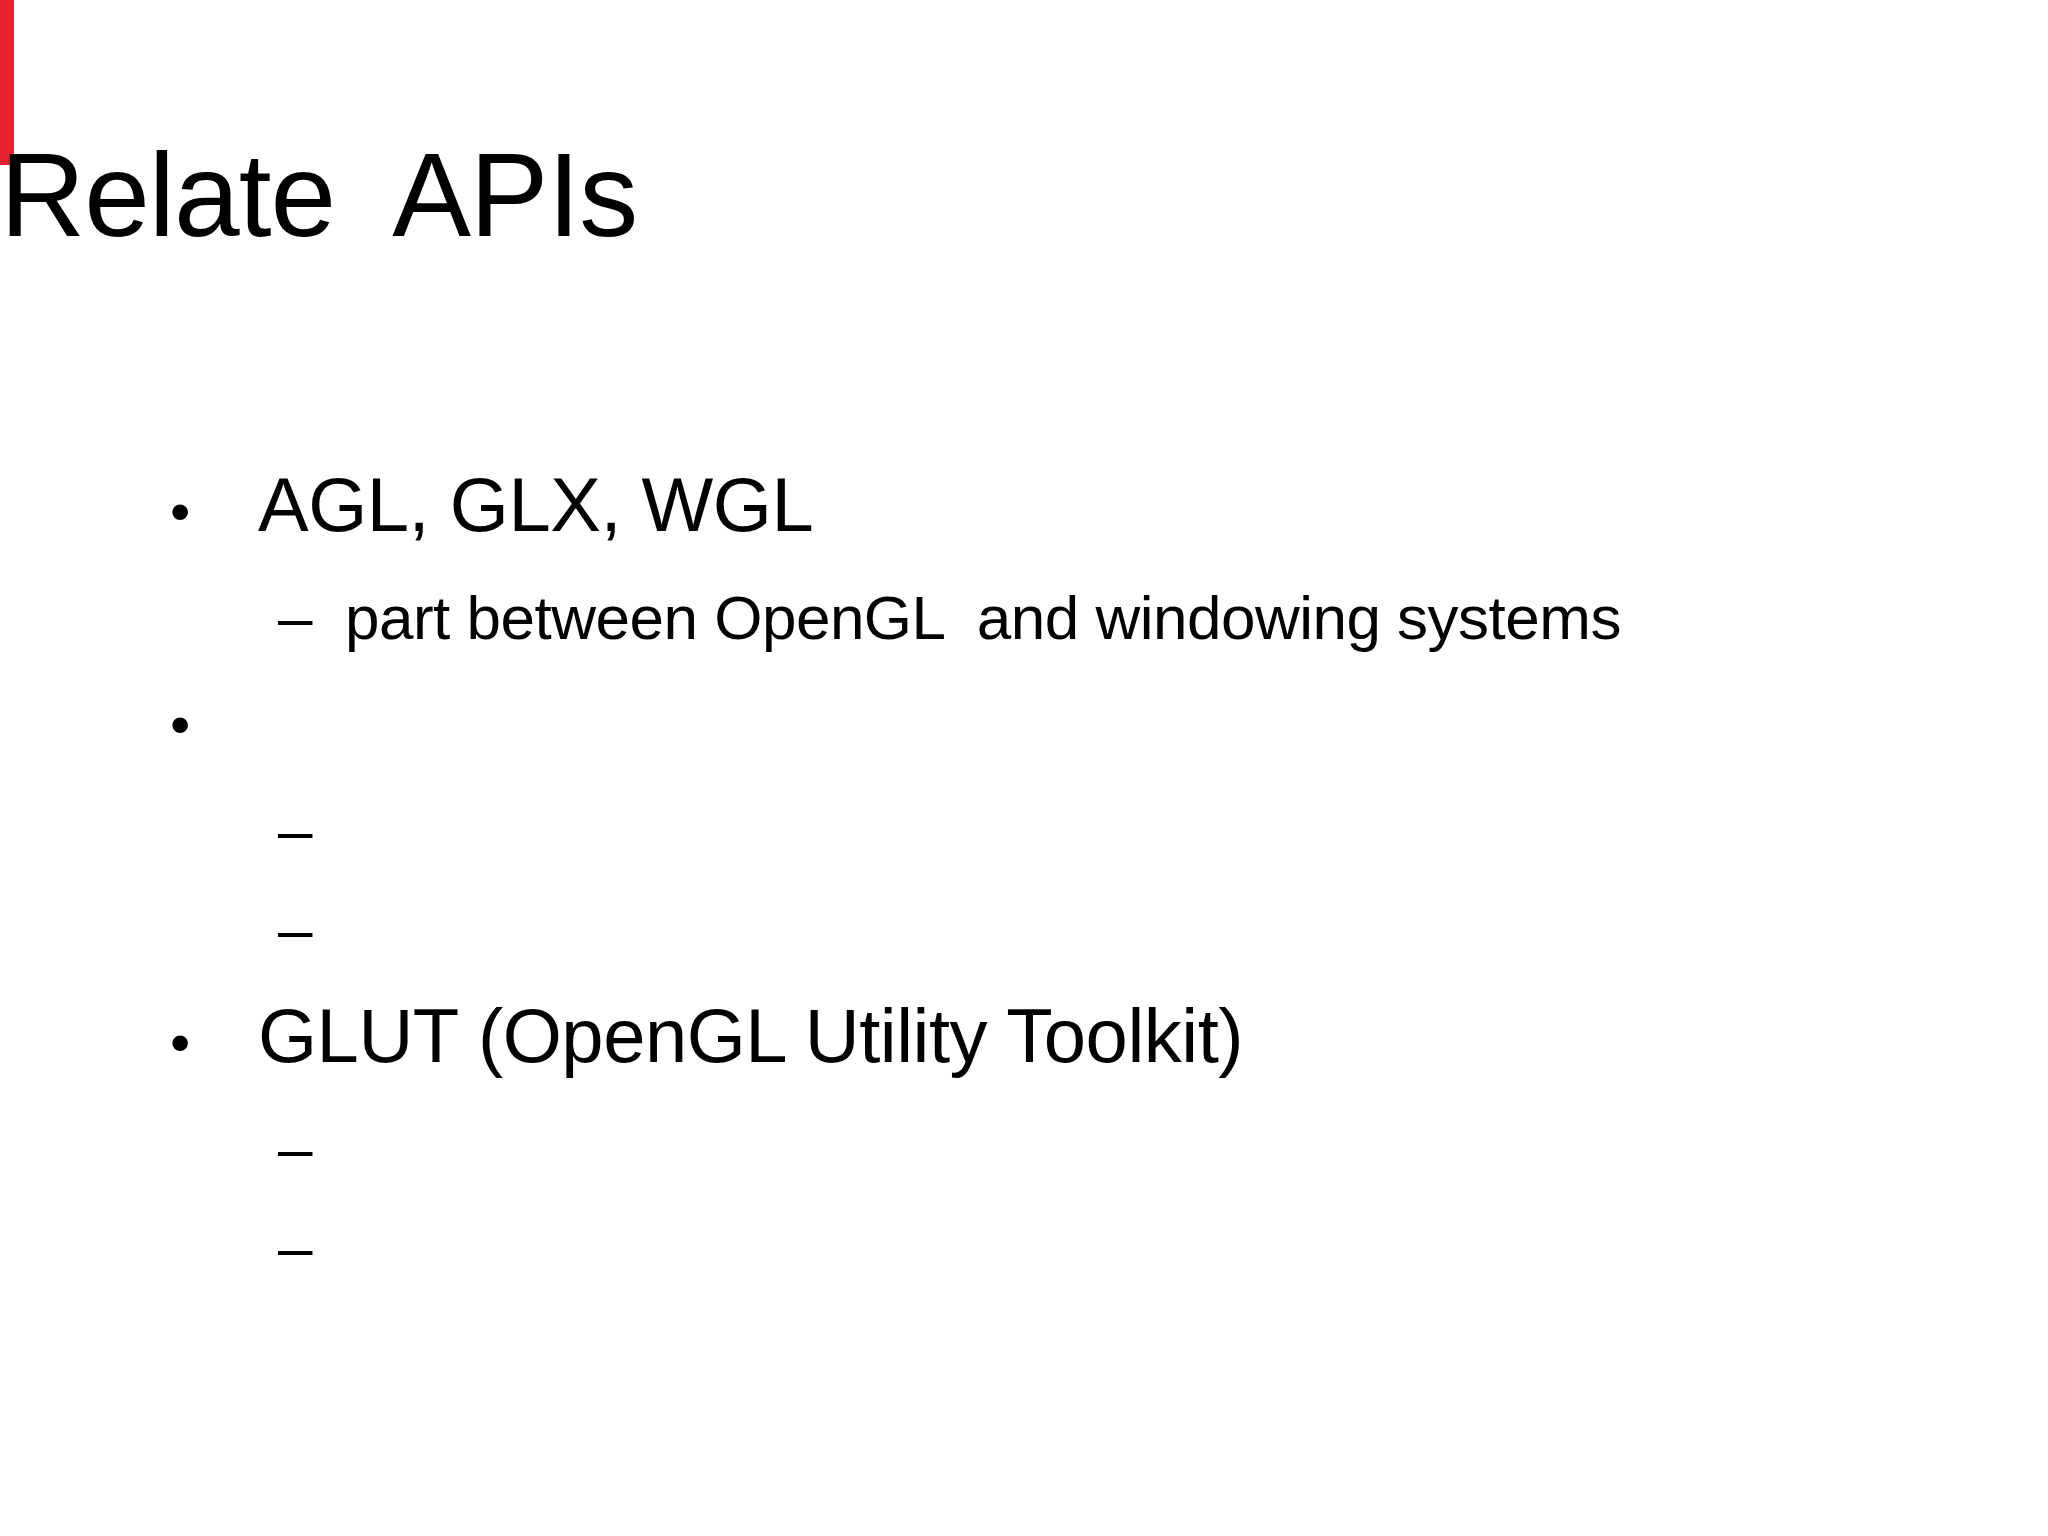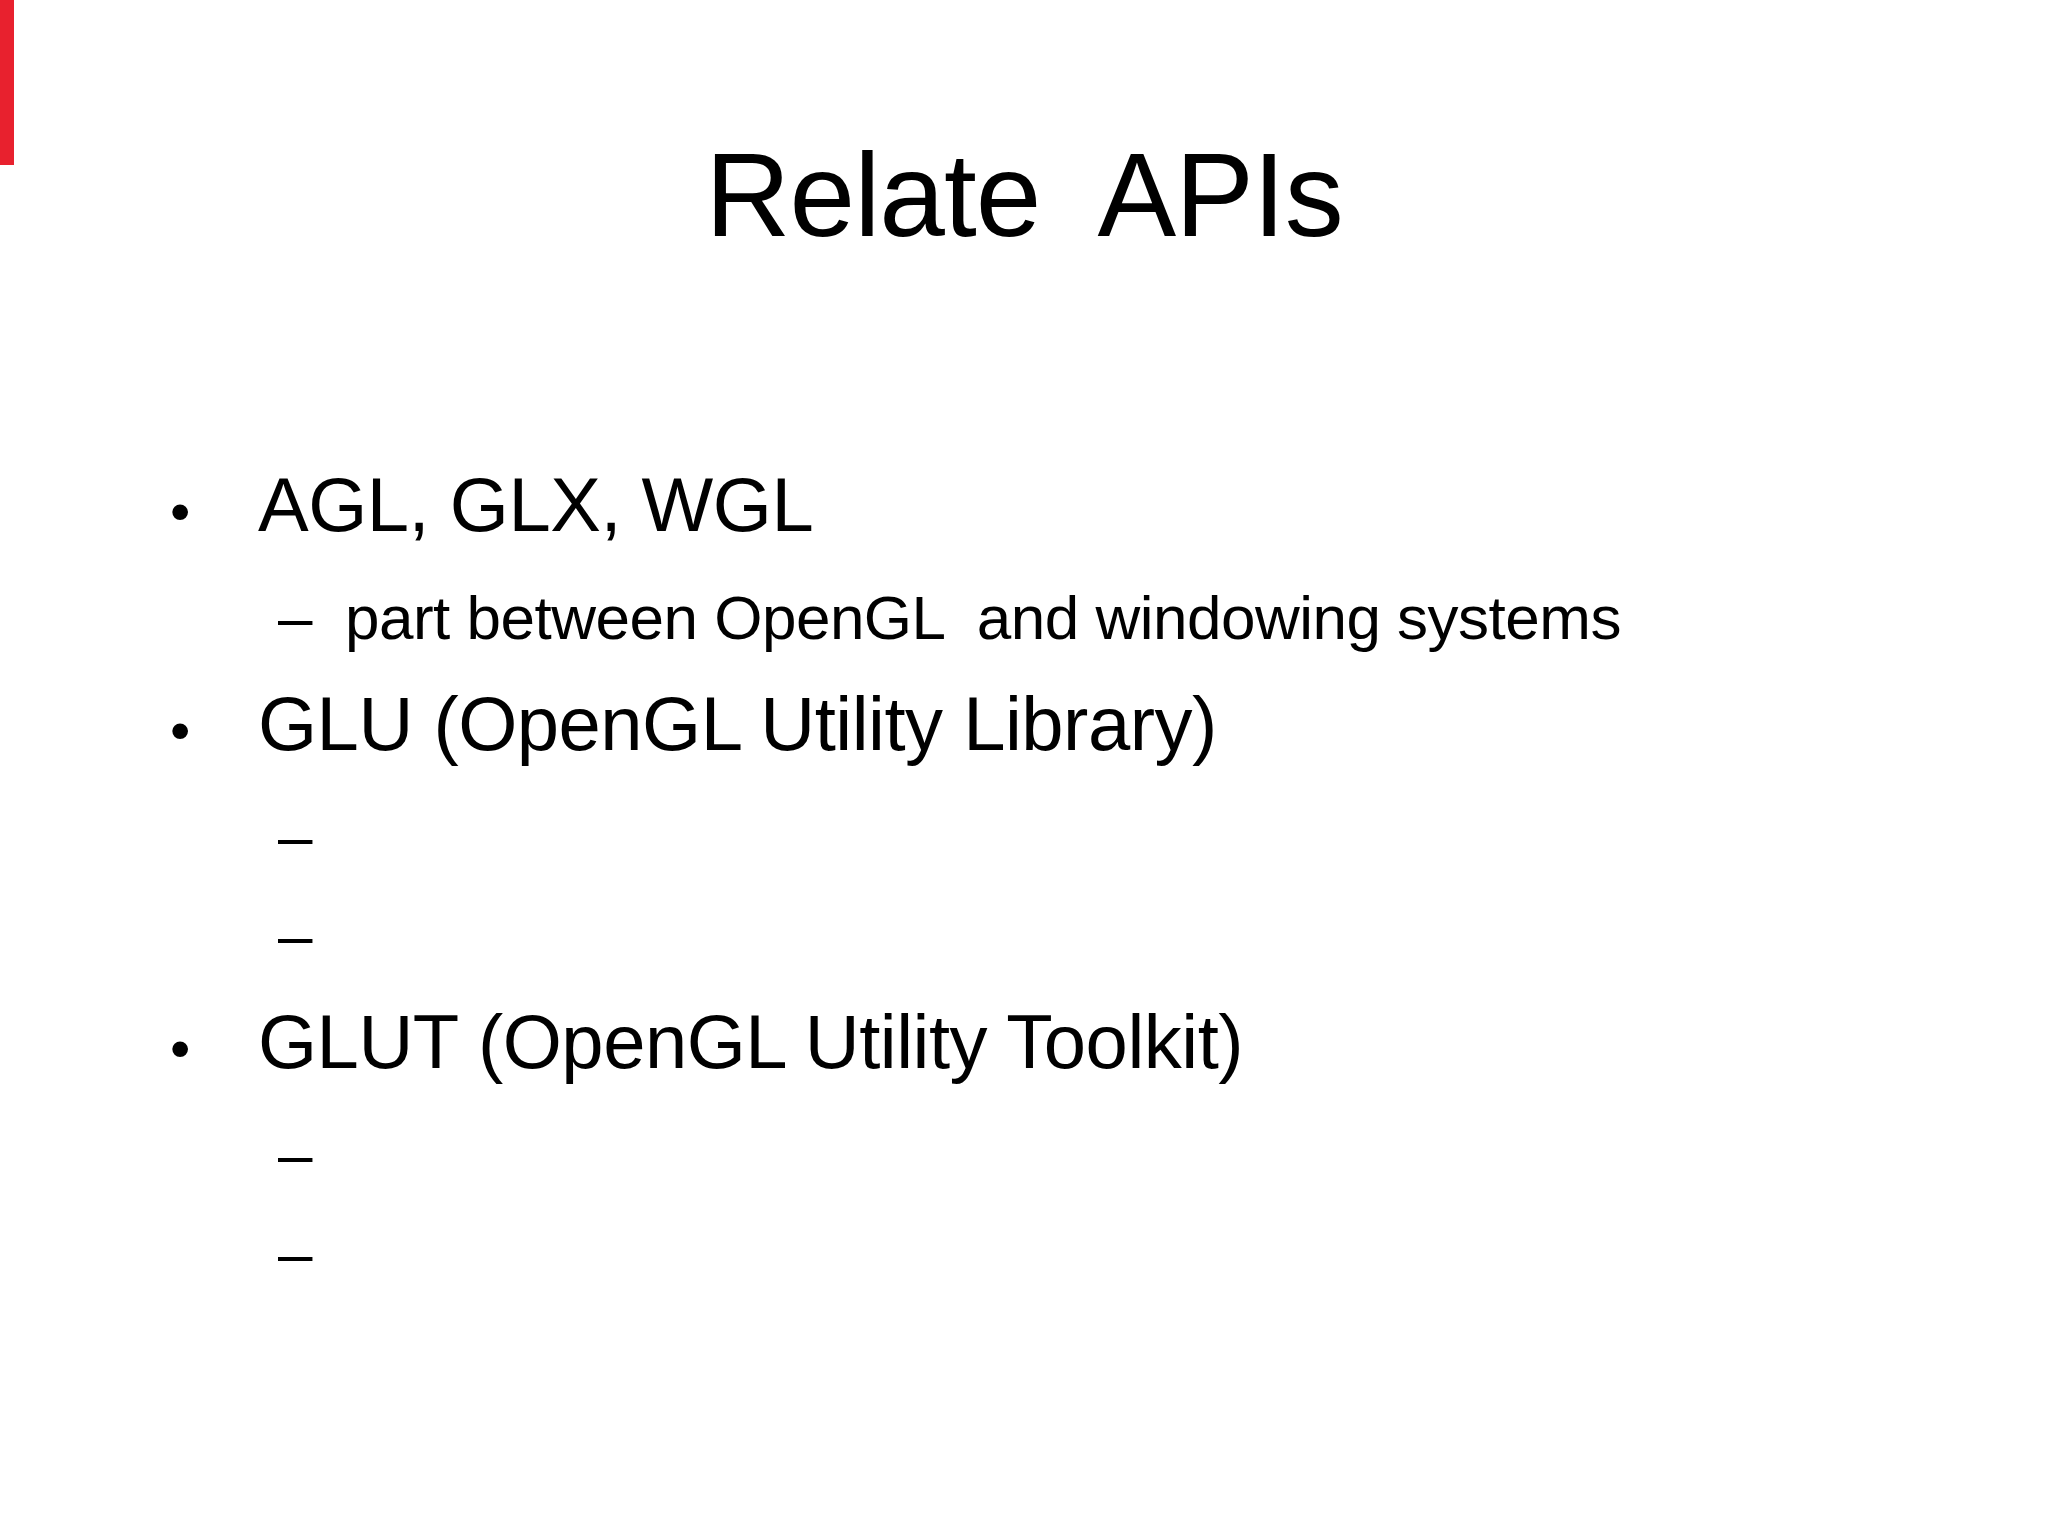--- a/index.html
+++ b/index.html
@@ -22,21 +22,21 @@
     top: 0;
     width: 14px;
     height: 165px;
     background: #e8212e;
   }
   .title {
     position: absolute;
     top: 125px;
     left: 0;
     width: 100%;
-    text-align: center;
+    text-align: left;
     font-size: 118px;
     line-height: 1.2;
     font-weight: 400;
     letter-spacing: -1px;
     white-space: pre;
     color: #000000;
   }
   .bullets {
     position: absolute;
     top: 448px;
@@ -89,21 +89,20 @@
       <span class="text">AGL, GLX, WGL</span>
     </div>
 
     <div class="row lvl2">
       <span class="marker">–</span>
       <span class="text">part between OpenGL  and windowing systems</span>
     </div>
 
     <div class="row lvl1">
       <span class="marker">•</span>
-      <span class="text">GLU (OpenGL Utility Library)</span>
     </div>
 
     <div class="row lvl2">
       <span class="marker">–</span>
     </div>
 
     <div class="row lvl2">
       <span class="marker">–</span>
     </div>
 

